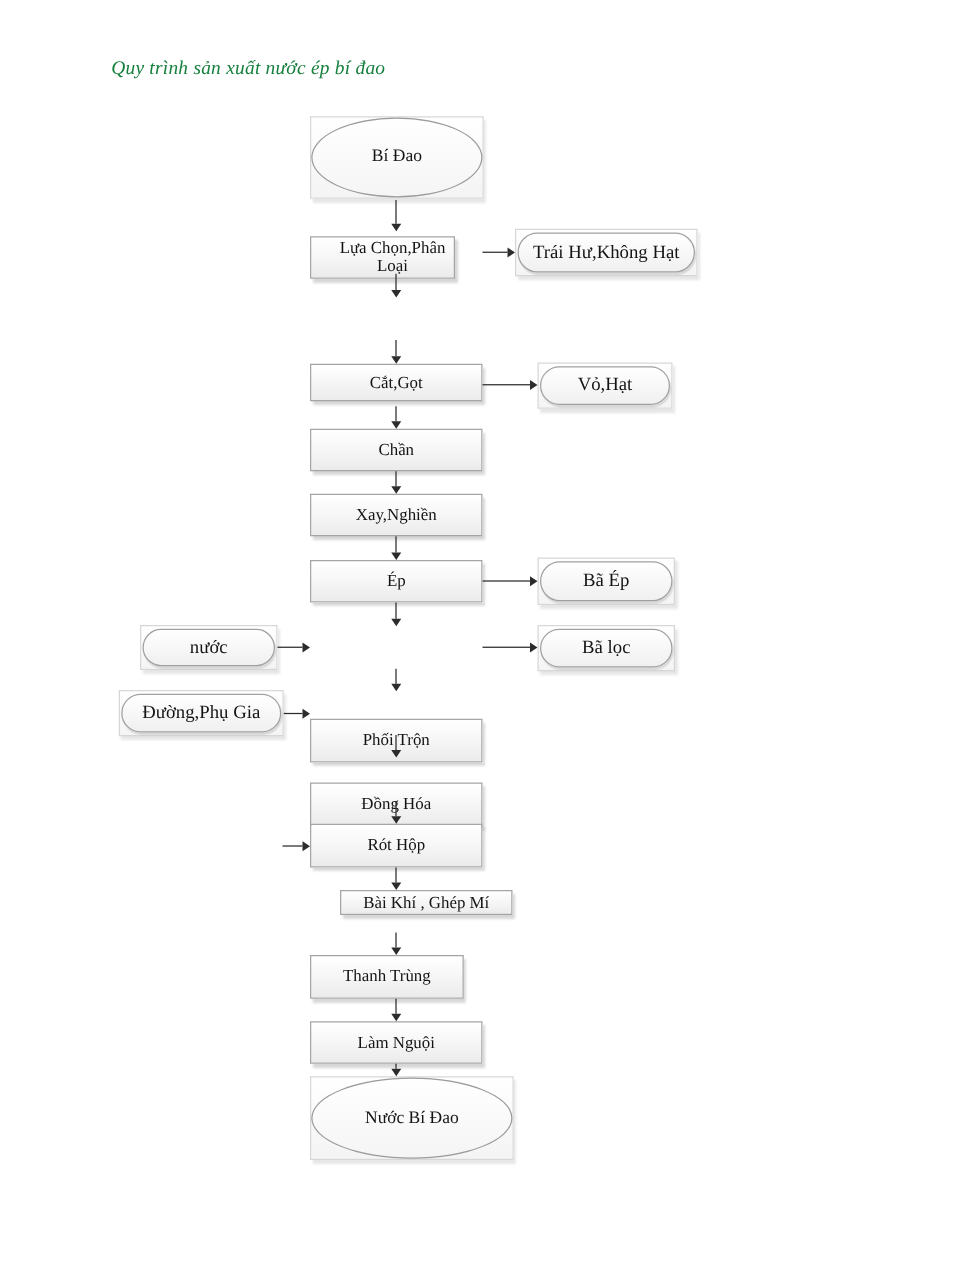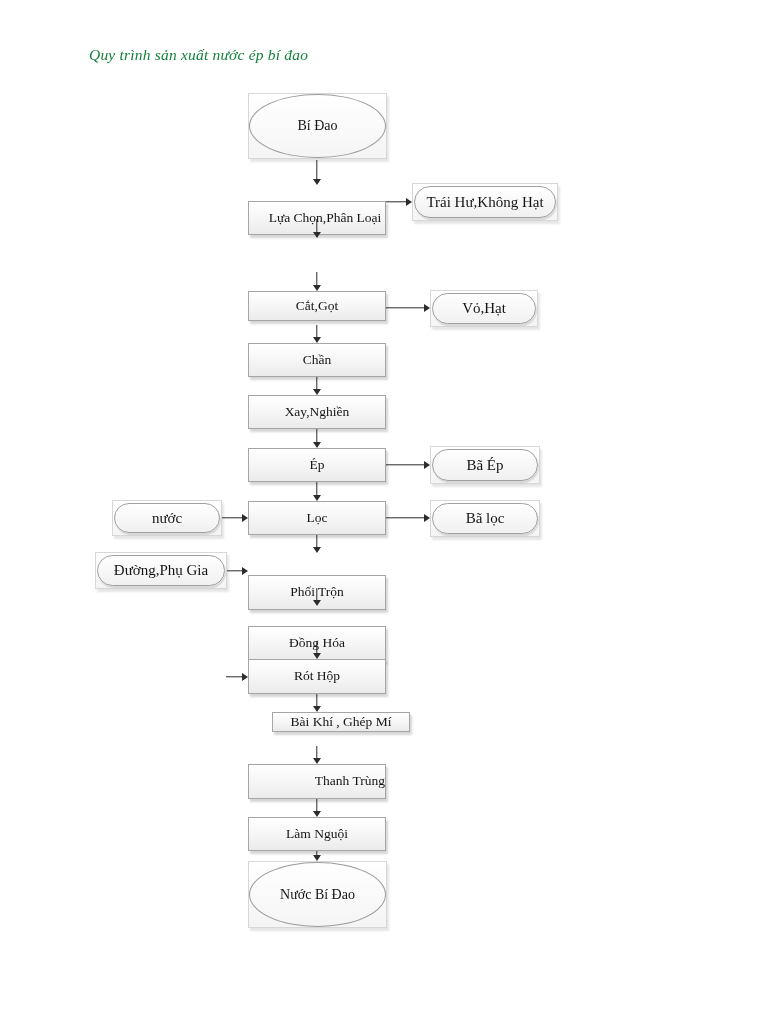--- a/index.html
+++ b/index.html
@@ -59,58 +59,55 @@
 <div class="page">
 
   <div class="title">Quy trình sản xuất nước ép bí đao</div>
 
   <div class="shape-outer" style="left:248px;top:93px;width:139px;height:66px;">
     <div class="ellipse">
       <span>Bí Đao</span>
     </div>
   </div>
 
-  <div class="proc" style="left:248px;top:201px;width:138px;height:34px;padding-left:16px;">
+  <div class="proc" style="left:248px;top:189px;width:116px;height:34px;padding-left:16px;">
       <span>Lựa Chọn,Phân Loại</span>
     </div>
   <div class="proc" style="left:248px;top:291px;width:138px;height:30px;">
       <span>Cắt,Gọt</span>
     </div>
   <div class="proc" style="left:248px;top:343px;width:138px;height:34px;">
       <span>Chần</span>
     </div>
   <div class="proc" style="left:248px;top:395px;width:138px;height:34px;">
       <span>Xay,Nghiền</span>
     </div>
   <div class="proc" style="left:248px;top:448px;width:138px;height:34px;">
       <span>Ép</span>
     </div>
-  <div class="proc" style="left:248px;top:501px;width:138px;height:34px;">
-      <span>Lọc</span>
-    </div>
   <div class="proc" style="left:248px;top:553px;width:138px;height:35px;margin-top:22px;">
       <span>Phối Trộn</span>
     </div>
   <div class="proc" style="left:248px;top:626px;width:138px;height:35px;">
       <span>Đồng Hóa</span>
     </div>
   <div class="proc" style="left:248px;top:659px;width:138px;height:35px;">
       <span>Rót Hộp</span>
     </div>
   <div class="proc" style="left:248px;top:712px;width:138px;height:20px;margin-left:24px;">
       <span>Bài Khí , Ghép Mí</span>
     </div>
-  <div class="proc" style="left:248px;top:764px;width:138px;height:35px;justify-content:flex-end;">
+  <div class="proc" style="left:248px;top:764px;width:123px;height:35px;">
       <span>Thanh Trùng</span>
     </div>
   <div class="proc" style="left:248px;top:817px;width:138px;height:34px;">
       <span>Làm Nguội</span>
     </div>
 
-  <div class="shape-outer" style="left:248px;top:861px;width:139px;height:67px;">
+  <div class="shape-outer" style="left:248px;top:861px;width:163px;height:67px;">
     <div class="ellipse">
       <span>Nước Bí Đao</span>
     </div>
   </div>
 
   <div class="shape-outer" style="left:412px;top:183px;width:146px;height:38px;">
     <div class="stadium">
         <span>Trái Hư,Không Hạt</span>
       </div>
   </div>

